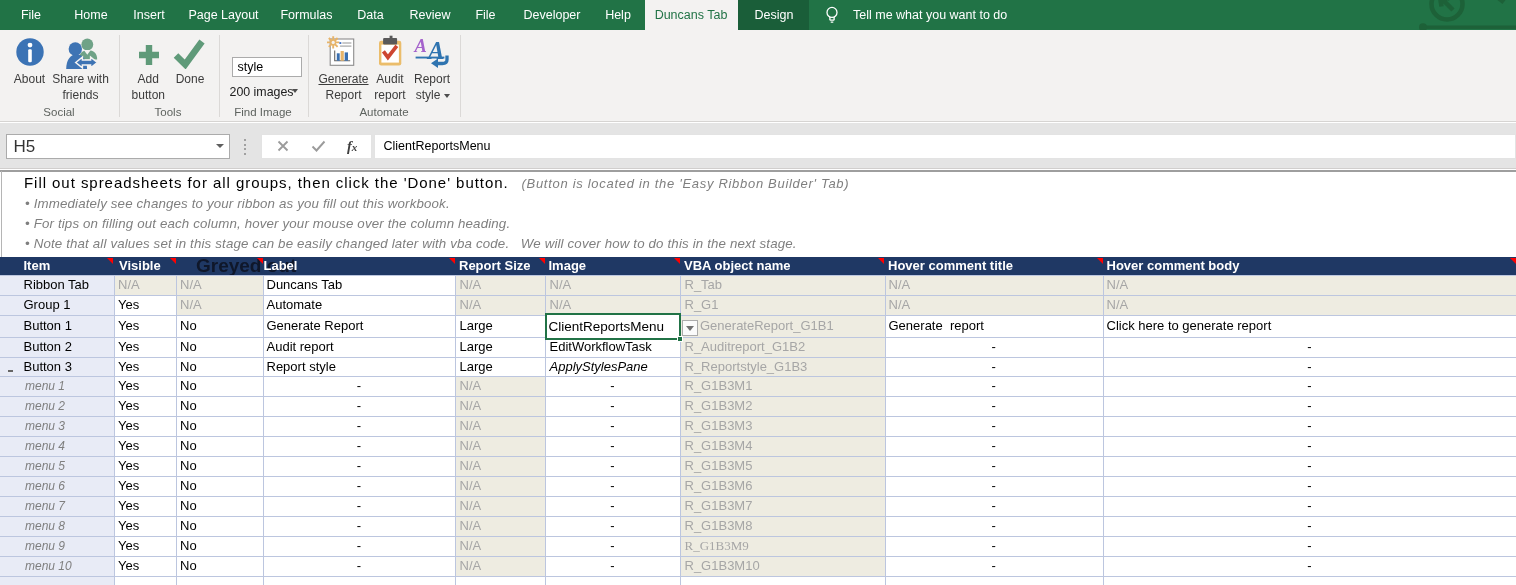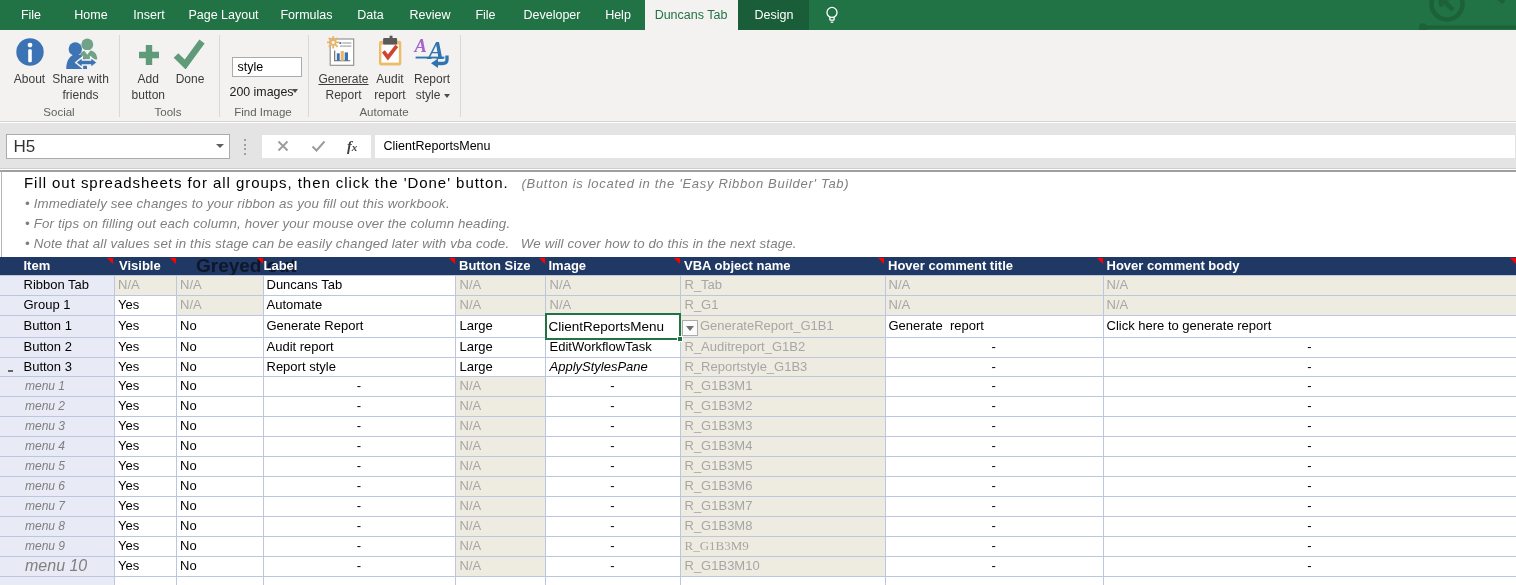--- a/index.html
+++ b/index.html
@@ -32,20 +32,21 @@
 <div class="a tab" style="left:552px;top:0;transform:translateX(-50%);">Developer</div>
 <div class="a tab" style="left:618px;top:0;transform:translateX(-50%);">Help</div>
 <div class="a" style="left:644.5px;top:0;width:93px;height:30px;background:#f3f2f1;"></div>
 <div class="a tab" style="left:691px;top:0;transform:translateX(-50%);color:#217346;">Duncans Tab</div>
 <div class="a" style="left:737.5px;top:0;width:71.5px;height:30px;background:#1a5e39;"></div>
 <div class="a tab" style="left:774px;top:0;transform:translateX(-50%);">Design</div>
 <svg class="a" style="left:824px;top:6px;" width="16" height="19" viewBox="0 0 16 19">
 <circle cx="8" cy="6.4" r="5" fill="none" stroke="#fff" stroke-width="1.3"></circle>
 <path d="M5.9 11 L5.9 14.2 M10.1 11 L10.1 14.2 M5.9 14.2 H10.1 M6.7 16.2 H9.3" stroke="#fff" stroke-width="1.3" fill="none"></path>
 </svg>
+<div class="a tab" style="left:853px;top:0;">Tell me what you want to do</div>
 </div>
 <div class="a" style="left:0;top:30px;width:1516px;height:92px;background:#f3f2f1;border-bottom:1px solid #d6d4d2;">
 <div class="a" style="left:118.5px;top:5px;width:1px;height:82px;background:#dbd9d7;"></div>
 <div class="a" style="left:218.5px;top:5px;width:1px;height:82px;background:#dbd9d7;"></div>
 <div class="a" style="left:308px;top:5px;width:1px;height:82px;background:#dbd9d7;"></div>
 <div class="a" style="left:460px;top:5px;width:1px;height:82px;background:#dbd9d7;"></div>
 <svg class="a" style="left:15.5px;top:7.5px;" width="28" height="28" viewBox="0 0 28 28">
 <circle cx="14" cy="14" r="13.7" fill="#3b73b5"></circle>
 <circle cx="14" cy="7.1" r="2.4" fill="#fff"></circle>
 <rect x="12.2" y="11.2" width="3.6" height="13" rx="1.2" fill="#fff"></rect>
@@ -138,21 +139,21 @@
 <div class="a" style="left:1px;top:171px;width:1px;height:414px;background:#b5b5b5;"></div>
 <div class="a" style="left:24px;top:174.5px;font-size:15px;letter-spacing:0.95px;line-height:15px;color:#000;white-space:pre;text-align:right;">Fill out spreadsheets for all groups, then click the 'Done' button.<span style="font-size:13px;letter-spacing:0.7px;font-style:italic;color:#7f7f7f;">   (Button is located in the 'Easy Ribbon Builder' Tab)</span></div>
 <div class="a" style="left:25px;top:196.5px;font-size:13.3px;letter-spacing:0.15px;line-height:13px;font-style:italic;color:#7f7f7f;white-space:pre;">• Immediately see changes to your ribbon as you fill out this workbook.</div>
 <div class="a" style="left:25px;top:216.5px;font-size:13.3px;letter-spacing:0.15px;line-height:13px;font-style:italic;color:#7f7f7f;white-space:pre;">• For tips on filling out each column, hover your mouse over the column heading.</div>
 <div class="a" style="left:25px;top:236.5px;font-size:13.3px;letter-spacing:0.15px;line-height:13px;font-style:italic;color:#7f7f7f;white-space:pre;">• Note that all values set in this stage can be easily changed later with vba code.   We will cover how to do this in the next stage.</div>
 <div class="a" style="left:0;top:257px;width:1516px;height:17.5px;background:#1f3864;"></div>
 <div class="a" style="left:23.5px;top:257px;font-size:13px;font-weight:bold;line-height:17.5px;color:#fff;white-space:pre;">Item</div>
 <div class="a" style="left:119px;top:257px;font-size:13px;font-weight:bold;line-height:17.5px;color:#fff;white-space:pre;">Visible</div>
 <div class="a" style="left:196px;top:257px;font-size:19px;font-weight:bold;line-height:17.5px;color:#0f172a;white-space:pre;">Greyed out</div>
 <div class="a" style="left:263.5px;top:257px;font-size:13px;font-weight:bold;line-height:17.5px;color:#fff;white-space:pre;">Label</div>
-<div class="a" style="left:459px;top:257px;font-size:13px;font-weight:bold;line-height:17.5px;color:#fff;white-space:pre;">Button Size</div>
+<div class="a" style="left:459px;top:257px;font-size:13px;font-weight:bold;line-height:17.5px;color:#fff;white-space:pre;">Report Size</div>
 <div class="a" style="left:548.5px;top:257px;font-size:13px;font-weight:bold;line-height:17.5px;color:#fff;white-space:pre;">Image</div>
 <div class="a" style="left:684px;top:257px;font-size:13px;font-weight:bold;line-height:17.5px;color:#fff;white-space:pre;">VBA object name</div>
 <div class="a" style="left:888px;top:257px;font-size:13px;font-weight:bold;line-height:17.5px;color:#fff;white-space:pre;">Hover comment title</div>
 <div class="a" style="left:1106.5px;top:257px;font-size:13px;font-weight:bold;line-height:17.5px;color:#fff;white-space:pre;">Hover comment body</div>
 <div class="a rt" style="left:107.0px;top:257.5px;"></div>
 <div class="a rt" style="left:169.5px;top:257.5px;"></div>
 <div class="a rt" style="left:256.5px;top:257.5px;"></div>
 <div class="a rt" style="left:448.5px;top:257.5px;"></div>
 <div class="a rt" style="left:538.5px;top:257.5px;"></div>
 <div class="a rt" style="left:673.5px;top:257.5px;"></div>
@@ -310,21 +311,21 @@
 <div class="a cell" style="left:1309.5px;top:516.3px;line-height:20px;transform:translateX(-50%);">-</div>
 <div class="a cell" style="left:25px;top:536.3px;line-height:20px;font-style:italic;color:#7f7f7f;font-size:12px;">menu 9</div>
 <div class="a cell" style="left:118px;top:536.3px;line-height:20px;">Yes</div>
 <div class="a cell" style="left:180px;top:536.3px;line-height:20px;">No</div>
 <div class="a cell" style="left:359.0px;top:536.3px;line-height:20px;transform:translateX(-50%);">-</div>
 <div class="a cell" style="left:459.5px;top:536.3px;line-height:20px;color:#a6a6a6;">N/A</div>
 <div class="a cell" style="left:612.5px;top:536.3px;line-height:20px;transform:translateX(-50%);">-</div>
 <div class="a cell" style="left:684.5px;top:536.3px;line-height:20px;color:#a6a6a6;font-family:Liberation Serif, serif;">R_G1B3M9</div>
 <div class="a cell" style="left:993.75px;top:536.3px;line-height:20px;transform:translateX(-50%);">-</div>
 <div class="a cell" style="left:1309.5px;top:536.3px;line-height:20px;transform:translateX(-50%);">-</div>
-<div class="a cell" style="left:25px;top:556.3px;line-height:20px;font-style:italic;color:#7f7f7f;font-size:16px;">menu 10</div>
+<div class="a cell" style="left:25px;top:556.3px;line-height:20px;font-style:italic;color:#7f7f7f;font-size:12px;">menu 10</div>
 <div class="a cell" style="left:118px;top:556.3px;line-height:20px;">Yes</div>
 <div class="a cell" style="left:180px;top:556.3px;line-height:20px;">No</div>
 <div class="a cell" style="left:359.0px;top:556.3px;line-height:20px;transform:translateX(-50%);">-</div>
 <div class="a cell" style="left:459.5px;top:556.3px;line-height:20px;color:#a6a6a6;">N/A</div>
 <div class="a cell" style="left:612.5px;top:556.3px;line-height:20px;transform:translateX(-50%);">-</div>
 <div class="a cell" style="left:684.5px;top:556.3px;line-height:20px;color:#a6a6a6;">R_G1B3M10</div>
 <div class="a cell" style="left:993.75px;top:556.3px;line-height:20px;transform:translateX(-50%);">-</div>
 <div class="a cell" style="left:1309.5px;top:556.3px;line-height:20px;transform:translateX(-50%);">-</div>
 <div class="a" style="left:7.5px;top:370px;width:5.6px;height:2px;background:#666;"></div>
 <div class="a" style="left:544.5px;top:313px;width:136.5px;height:27px;background:#fff;border:2.5px solid #217346;"></div>

